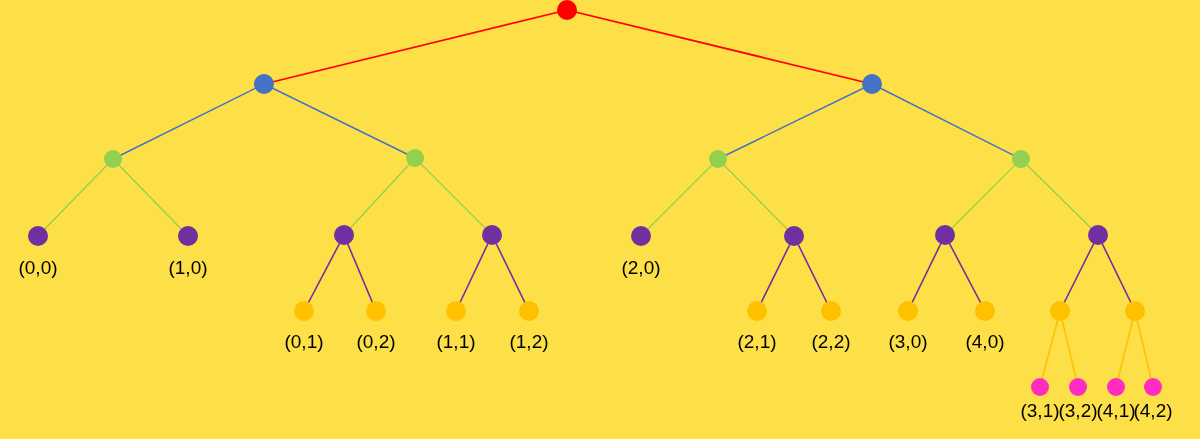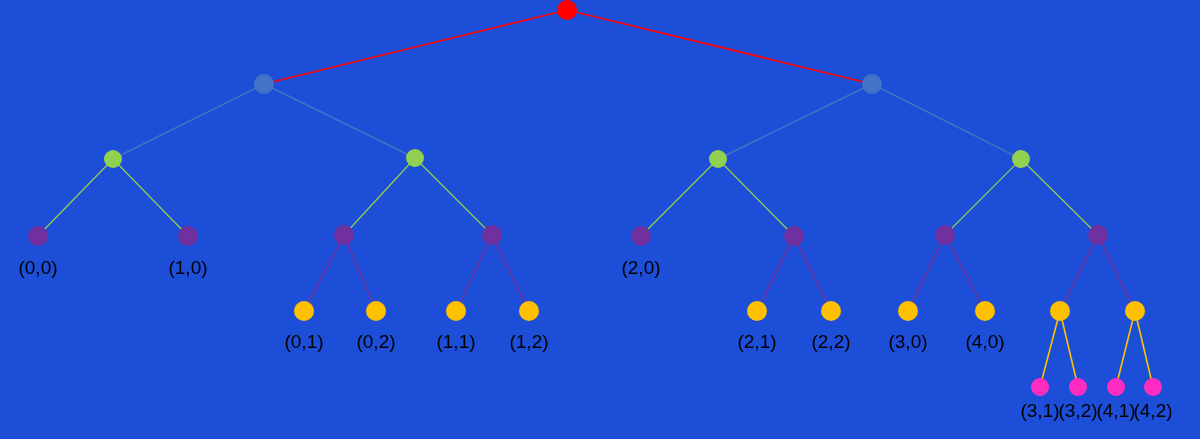--- a/index.html
+++ b/index.html
@@ -4,21 +4,21 @@
 <style>
   html, body {
     margin: 0;
     padding: 0;
     background: #ffffff;
   }
   #tree-canvas-wrap {
     position: relative;
     width: 1200px;
     height: 439px;
-    background: #1d4ed8;
+    background: #fde047;
     overflow: hidden;
     font-family: "Liberation Sans", sans-serif;
   }
   svg#tree-svg {
     position: absolute;
     left: 0;
     top: 0;
     width: 1200px;
     height: 439px;
     display: block;

